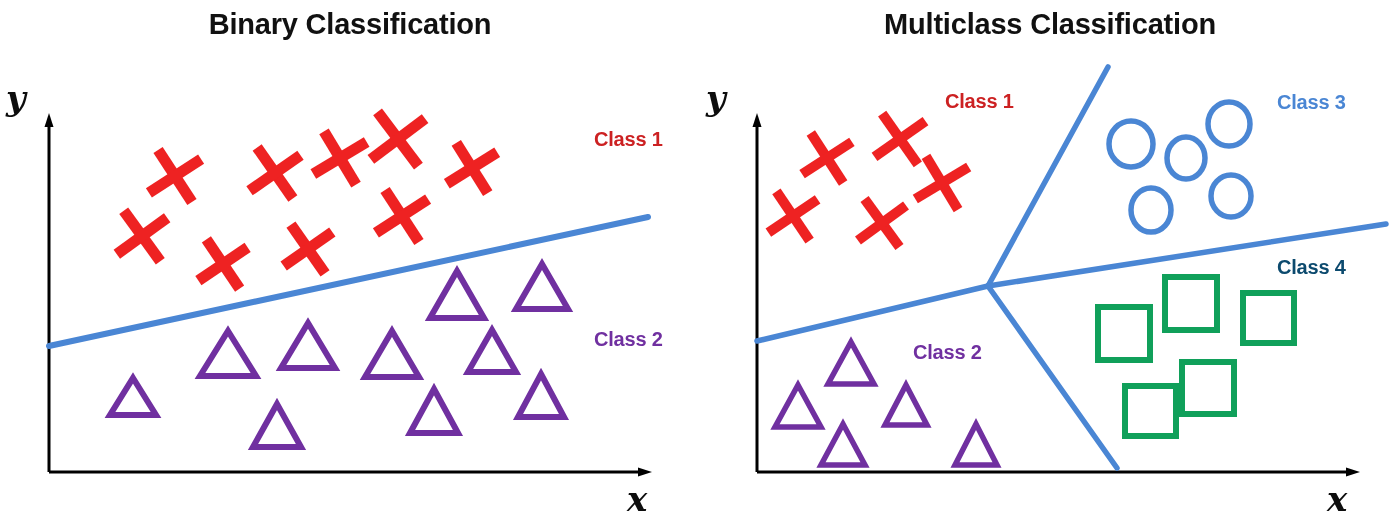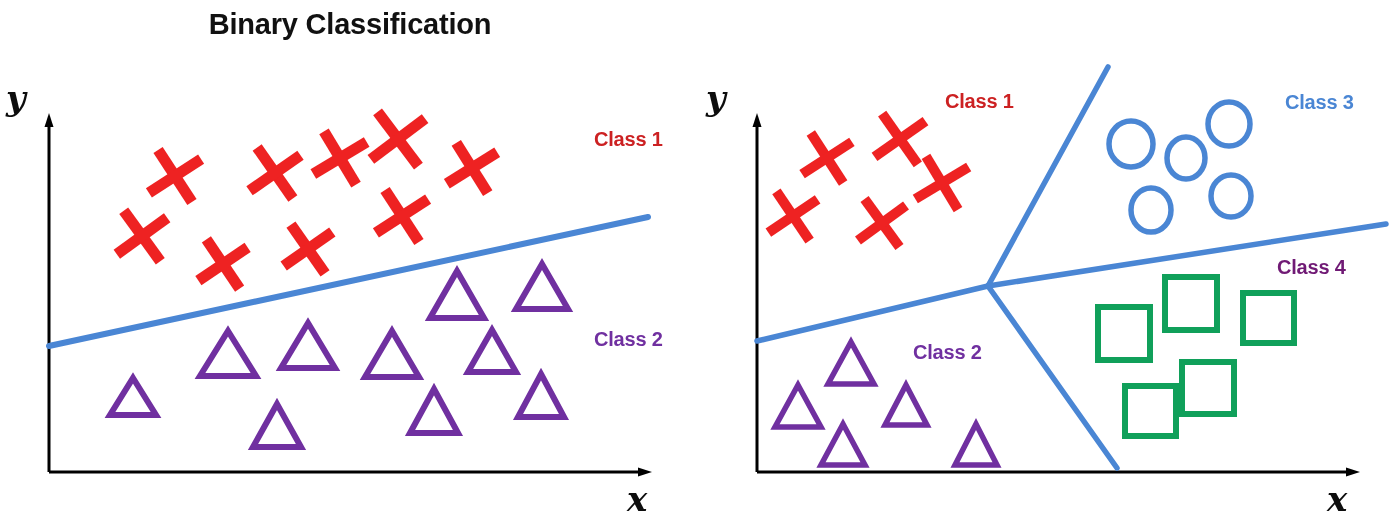--- a/index.html
+++ b/index.html
@@ -139,26 +139,27 @@
         <polygon points="457,271 484,318 430,318"></polygon>
         <polygon points="542,264 568,309 516,309"></polygon>
         <polygon points="492,330 516,372 468,372"></polygon>
         <polygon points="434,389 458,433 410,433"></polygon>
         <polygon points="541,374 564,417 518,417"></polygon>
       </g>
     </svg>
   </div>
 
   <div class="panel" id="panel-multiclass">
+    <div class="panel-title">Multiclass Classification</div>
     <div class="axis-label" style="left:6px; top:78px;">y</div>
     <div class="axis-label" style="left:627px; top:479px;">x</div>
     <div class="class-label" style="left:245px; top:90px; color:#cc2122;">Class 1</div>
     <div class="class-label" style="left:213px; top:341px; color:#7030a0;">Class 2</div>
-    <div class="class-label" style="left:577px; top:91px; color:#4a86d4;margin-left:8px;">Class 3</div>
-    <div class="class-label" style="left:577px; top:256px; color:#701a75;">Class 4</div>
+    <div class="class-label" style="left:577px; top:91px; color:#4a86d4;">Class 3</div>
+    <div class="class-label" style="left:577px; top:256px; color:#0c4a6e;">Class 4</div>
 
     <svg class="plot" id="svg-multiclass" viewBox="0 0 700 526">
 
       <g>
         <line x1="57" y1="472" x2="57" y2="124" stroke="#000000" stroke-width="3"></line>
         <polygon points="57,113 52.5,127 61.5,127" fill="#000000"></polygon>
         <line x1="57" y1="472" x2="649" y2="472" stroke="#000000" stroke-width="3"></line>
         <polygon points="660,472 646,467.5 646,476.5" fill="#000000"></polygon>
       </g>
 

